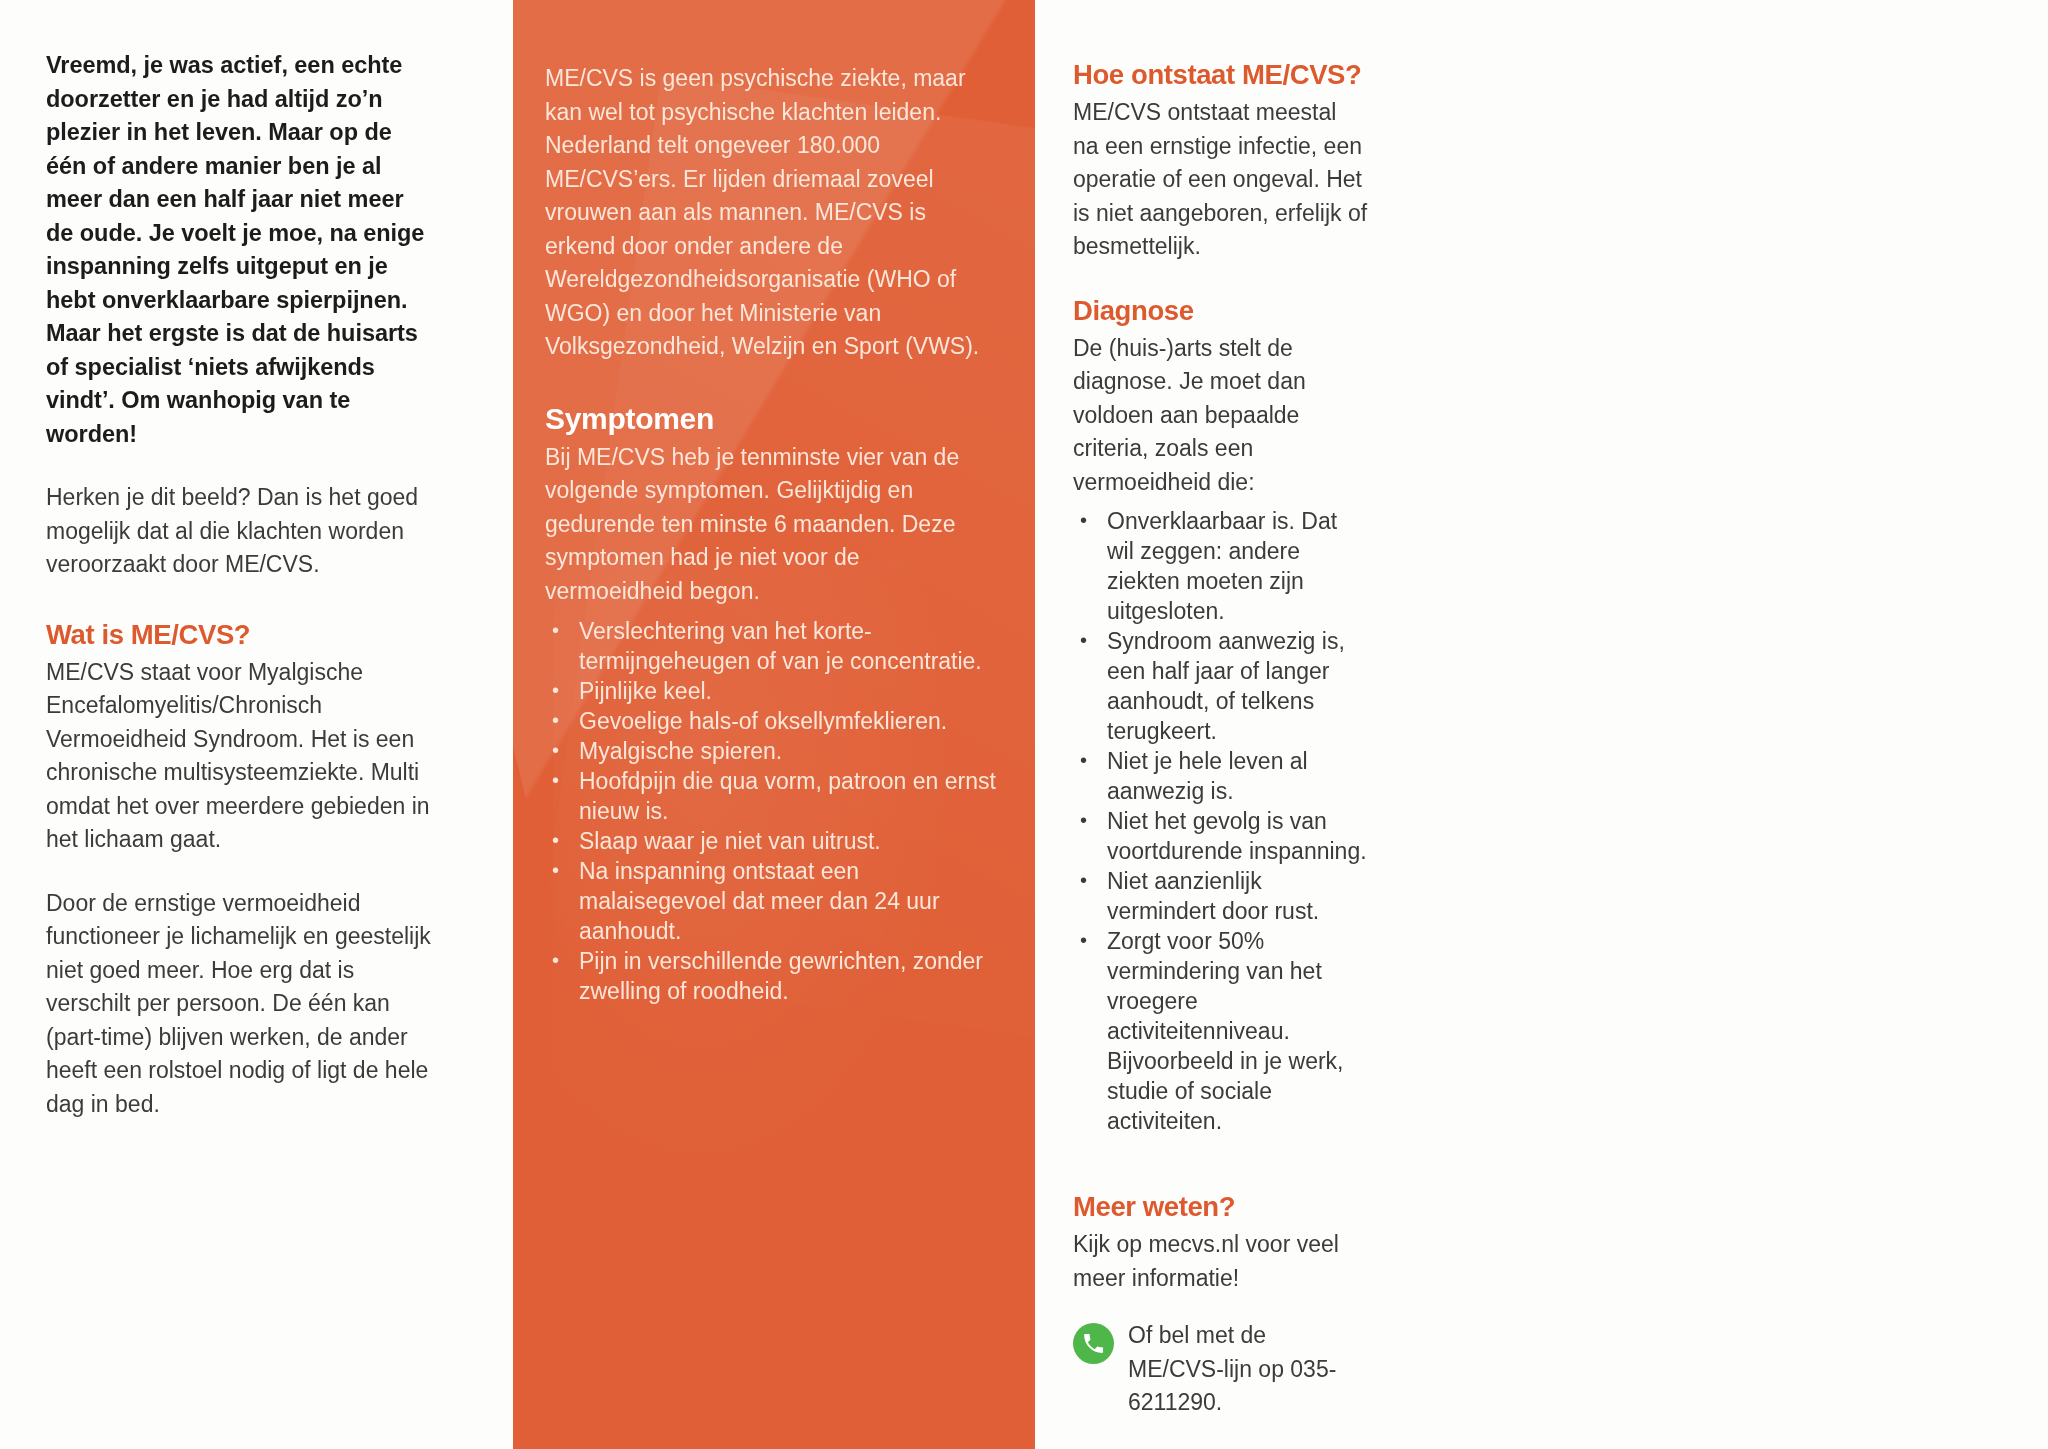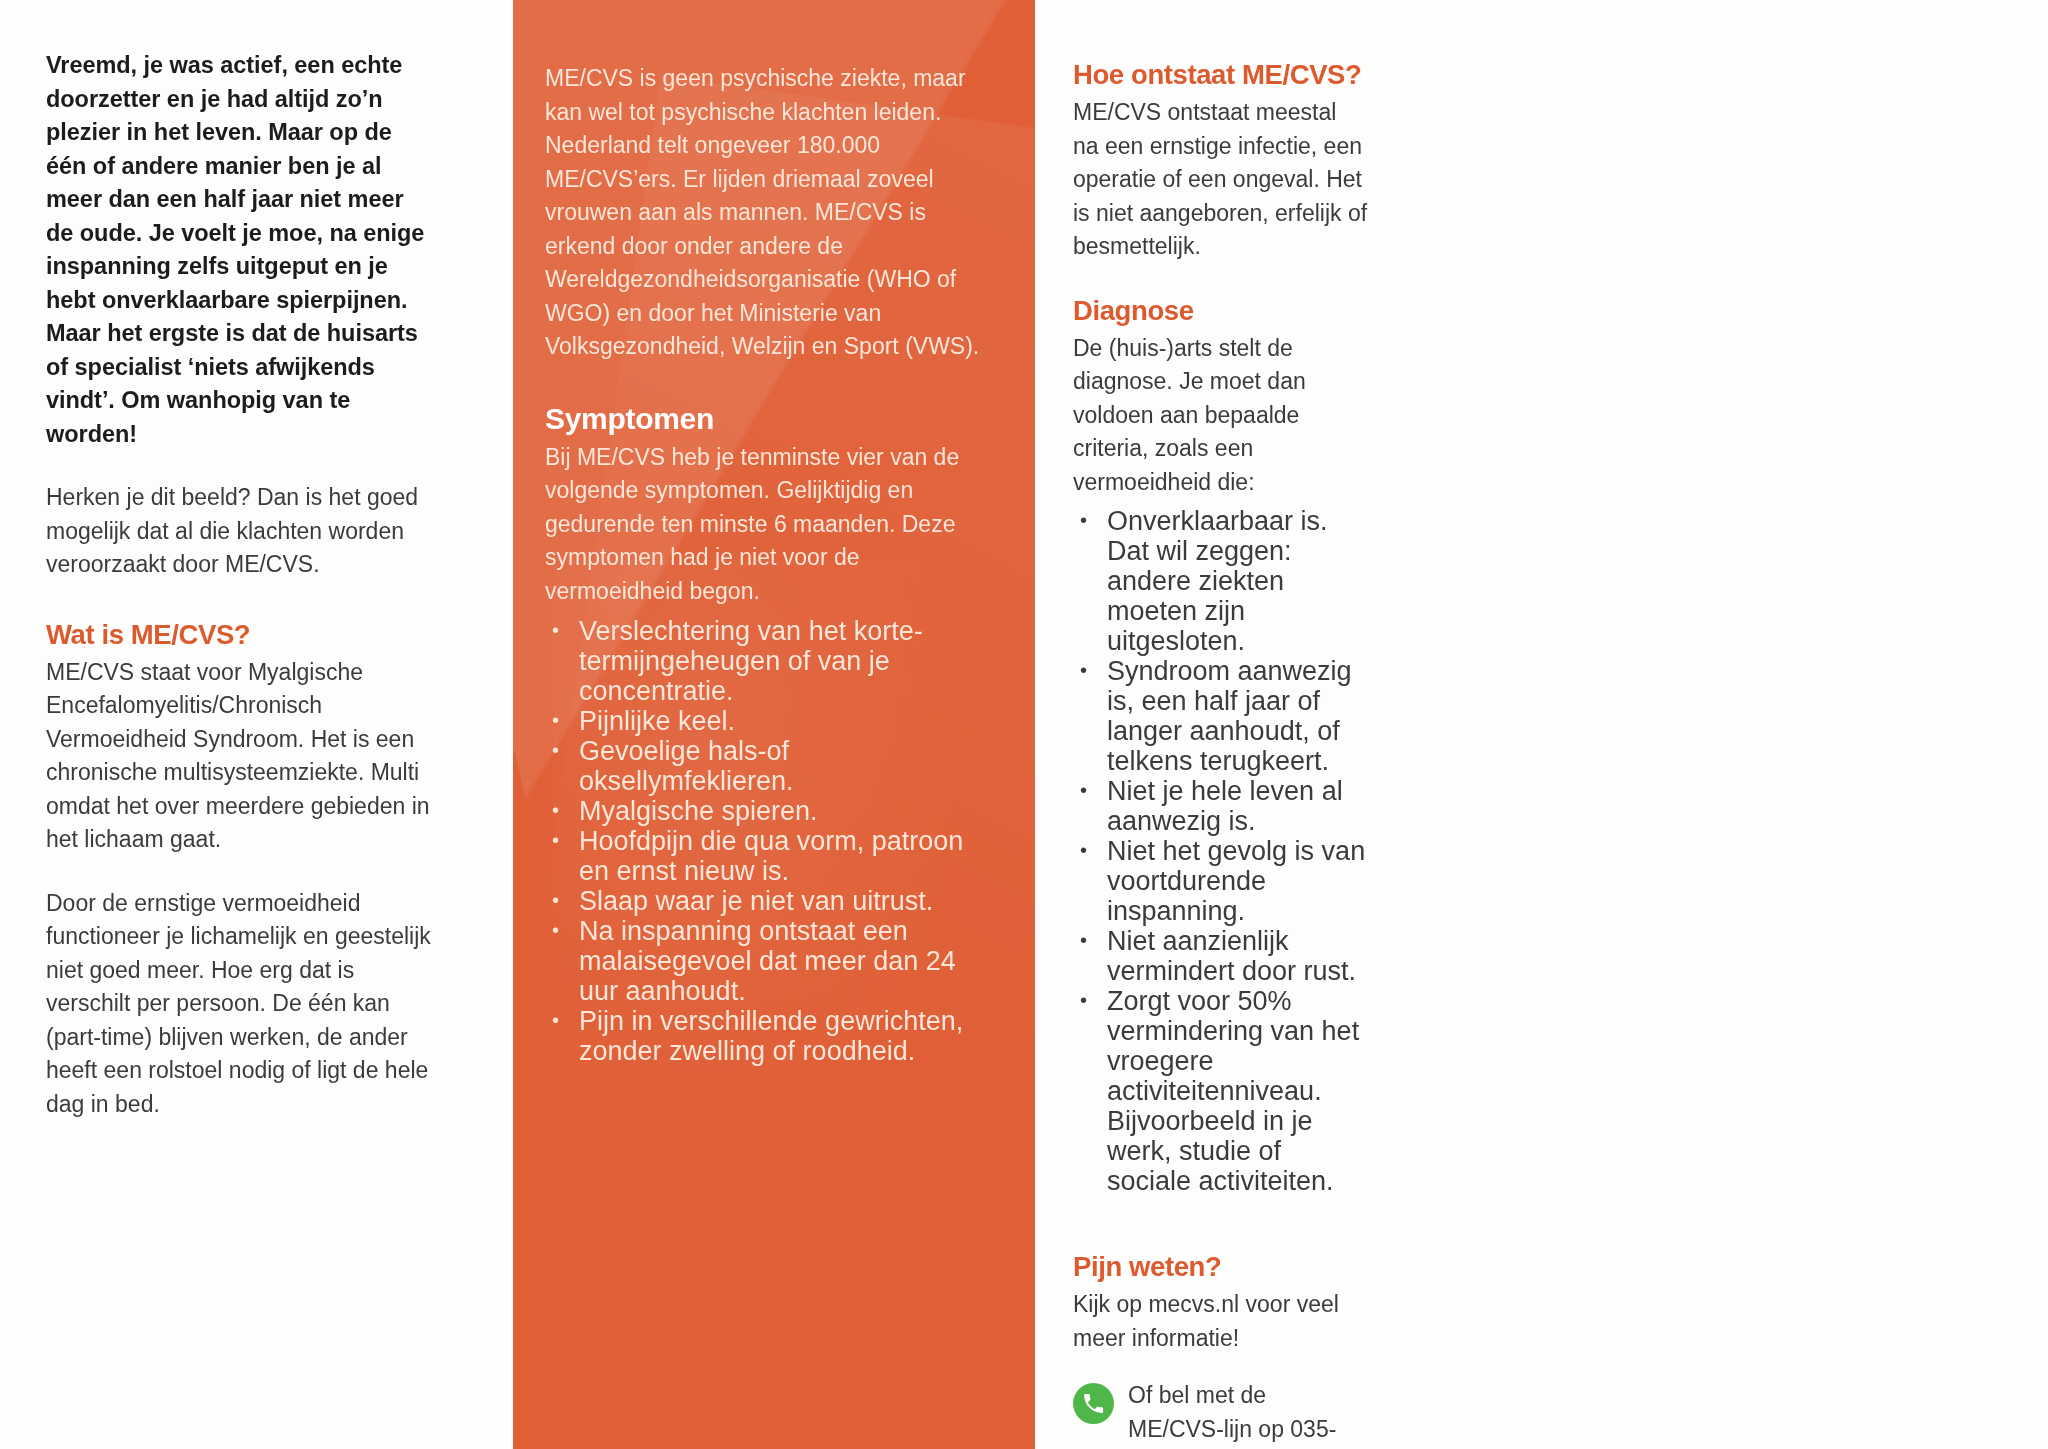--- a/index.html
+++ b/index.html
@@ -134,21 +134,21 @@
 
   
   ul.blist {
     list-style: none;
     margin: 0;
     padding: 0;
   }
   ul.blist li {
     position: relative;
     padding-left: 34px;
-    font-size: 27px;
+    font-size: 23px;
     line-height: 30px;
     margin: 0 0 0 0;
   }
   ul.blist li::before {
     content: "•";
     position: absolute;
     left: 7px;
     top: -1px;
     font-size: 20px;
   }
@@ -235,21 +235,21 @@
 
     <ul class="blist dark">
       <li>Onverklaarbaar is. Dat wil zeggen: andere ziekten moeten zijn uitgesloten.</li>
       <li>Syndroom aanwezig is, een half jaar of langer aanhoudt, of telkens terugkeert.</li>
       <li>Niet je hele leven al aanwezig is.</li>
       <li>Niet het gevolg is van voortdurende inspanning.</li>
       <li>Niet aanzienlijk vermindert door rust.</li>
       <li>Zorgt voor 50% vermindering van het vroegere activiteitenniveau. Bijvoorbeeld in je werk, studie of sociale activiteiten.</li>
     </ul>
 
-    <h2 class="heading" style="margin-top:54px;">Pijn weten?</h2>
+    <h2 class="heading" style="margin-top:54px;">Meer weten?</h2>
     <p class="body-text" style="margin-bottom:4px;">Kijk op mecvs.nl voor veel meer informatie!</p>
 
     <div class="contact-row">
       <span class="phone-badge">
         <svg width="25" height="25" viewBox="0 0 24 24" aria-hidden="true">
           <path fill="#ffffff" d="M6.6 10.8c1.4 2.8 3.8 5.1 6.6 6.6l2.2-2.2c.3-.3.7-.4 1.1-.2 1.2.4 2.4.6 3.7.6.6 0 1 .4 1 1V20c0 .6-.4 1-1 1C10.7 21 3 13.3 3 3.9c0-.6.4-1 1-1h3.4c.6 0 1 .4 1 1 0 1.3.2 2.5.6 3.7.1.4 0 .8-.2 1.1l-2.2 2.1z"></path>
         </svg>
       </span>
       <span class="contact-text">Of bel met de ME/CVS-lijn op 035-6211290.</span>
     </div>

